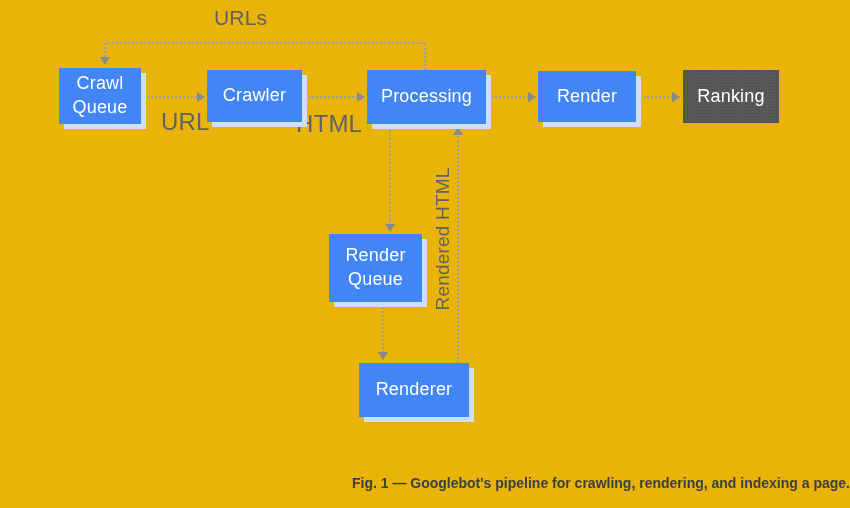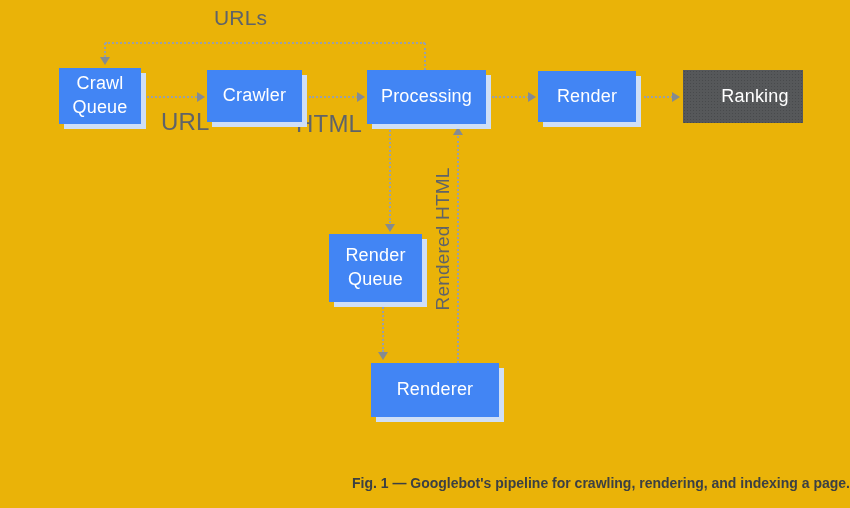--- a/index.html
+++ b/index.html
@@ -29,21 +29,20 @@
     line-height: 1.33;
     white-space: pre-line;
     box-shadow: 5px 5px 0 #cfdff7;
     letter-spacing: 0.2px;
   }
   .node.dark {
     background-color: #56585a;
     background-image: radial-gradient(#484a4c 22%, transparent 24%);
     background-size: 3px 3px;
     box-shadow: none;
-    padding-left: 24px;
   }
   
   .hline {
     position: absolute;
     height: 0;
     border-top: 2px dotted #9aa0a6;
   }
   .vline {
     position: absolute;
     width: 0;
@@ -128,17 +127,17 @@
   <div class="edge-label rotated" style="left:364px; top:227px;">Rendered HTML</div>
 
   <div class="node" style="left:59px; top:68px; width:82px; height:56px;">Crawl
 Queue</div>
   <div class="node" style="left:367px; top:70px; width:119px; height:54px;">Processing</div>
   <div class="node" style="left:207px; top:70px; width:95px; height:52px;">Crawler</div>
   <div class="node" style="left:538px; top:71px; width:98px; height:51px;">Render</div>
   <div class="node dark" style="left:683px; top:70px; width:96px; height:53px;">Ranking</div>
   <div class="node" style="left:329px; top:234px; width:93px; height:68px;">Render
 Queue</div>
-  <div class="node" style="left:371px; top:363px; width:128px; height:54px;">Renderer</div>
+  <div class="node" style="left:359px; top:363px; width:110px; height:54px;">Renderer</div>
 
   <div class="caption">Fig. 1 — Googlebot's pipeline for crawling, rendering, and indexing a page.</div>
 
 </div>
 
 </body></html>

